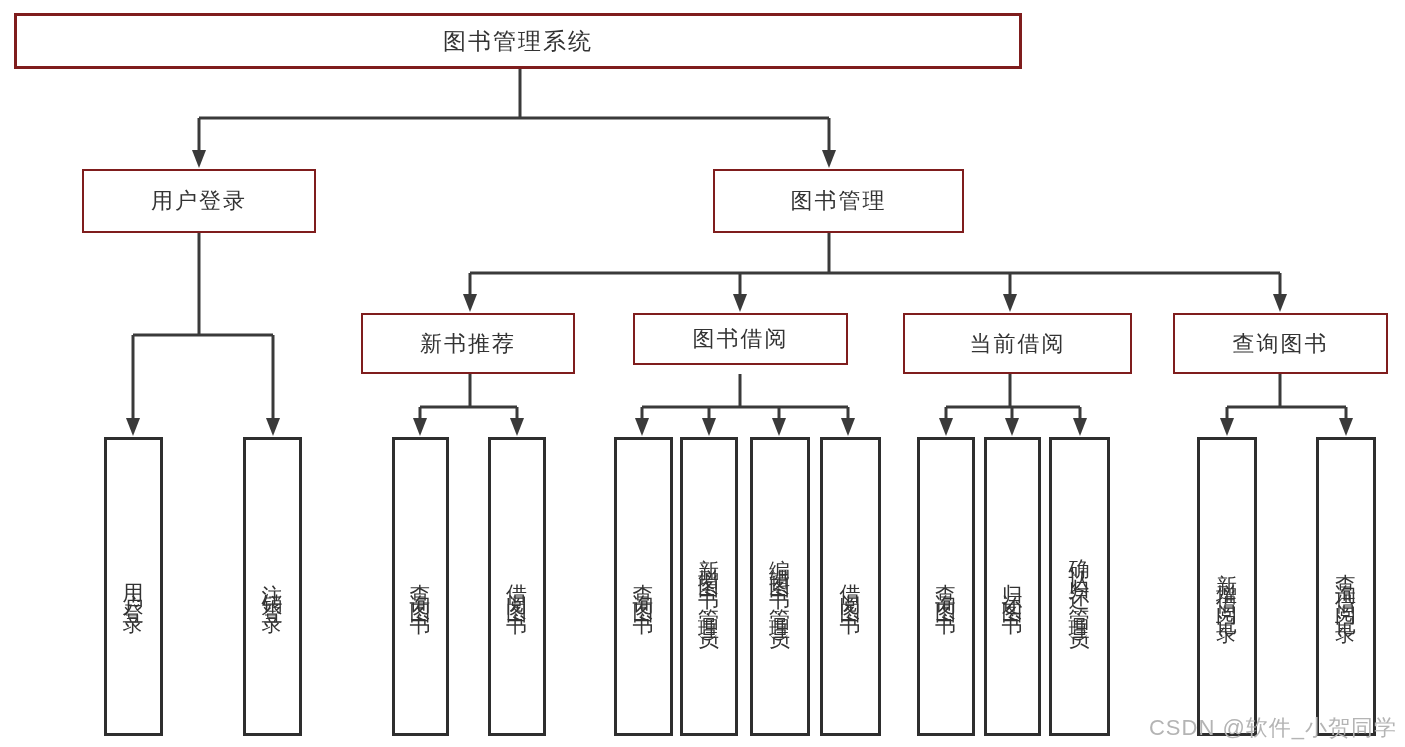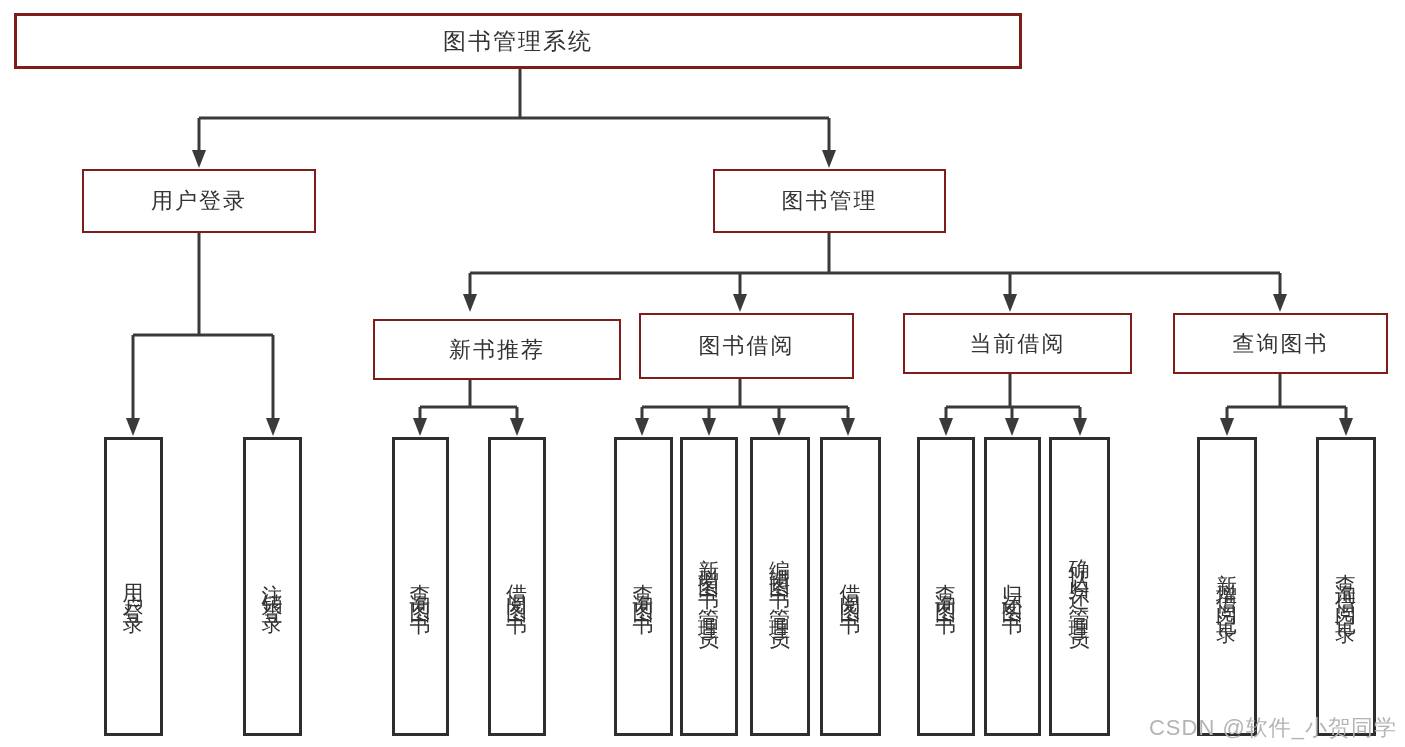--- a/index.html
+++ b/index.html
@@ -122,24 +122,24 @@
       <polygon points="1012,436 1005,418 1019,418"></polygon>
       <polygon points="1080,436 1073,418 1087,418"></polygon>
       <polygon points="1227,436 1220,418 1234,418"></polygon>
       <polygon points="1346,436 1339,418 1353,418"></polygon>
     </g>
   </svg>
 
   <div class="hbox root" style="left:14px; top:13px; width:1008px; height:56px;">图书管理系统</div>
 
   <div class="hbox" style="left:82px; top:169px; width:234px; height:64px;">用户登录</div>
-  <div class="hbox" style="left:713px; top:169px; width:233px; height:64px;">图书管理</div>
+  <div class="hbox" style="left:713px; top:169px; width:251px; height:64px;">图书管理</div>
 
-  <div class="hbox" style="left:373px; top:313px; width:248px; height:61px;margin-top:6px;">新书推荐</div>
-  <div class="hbox" style="left:633px; top:313px; width:215px; height:66px;margin-left:6px;">图书借阅</div>
+  <div class="hbox" style="left:361px; top:313px; width:214px; height:61px;">新书推荐</div>
+  <div class="hbox" style="left:633px; top:313px; width:215px; height:52px;">图书借阅</div>
   <div class="hbox" style="left:903px; top:313px; width:229px; height:61px;">当前借阅</div>
   <div class="hbox" style="left:1173px; top:313px; width:215px; height:61px;">查询图书</div>
 
   <div class="leaf" style="left:104px; width:59px;">
     <span>用户登录</span>
   </div>
   <div class="leaf" style="left:243px; width:59px;">
     <span>注销登录</span>
   </div>
   <div class="leaf" style="left:392px; width:57px;">

